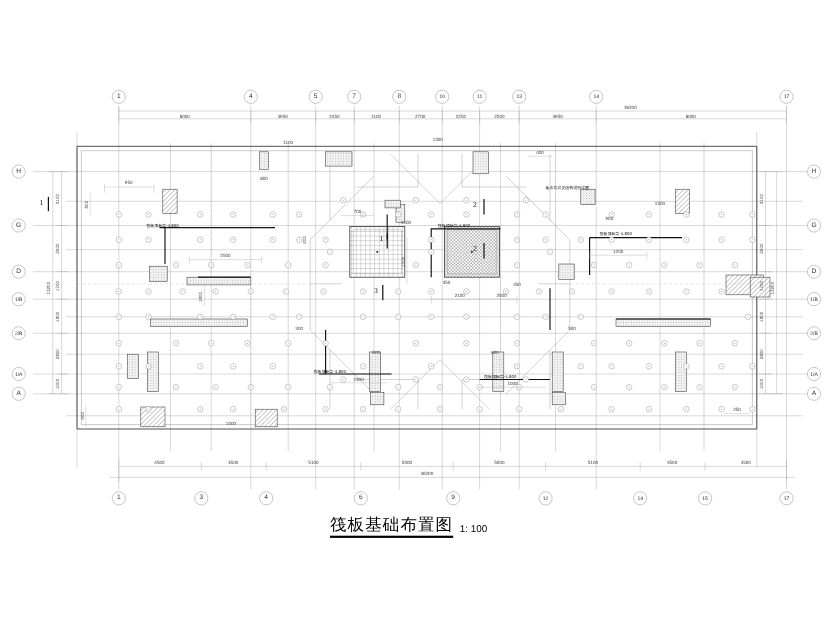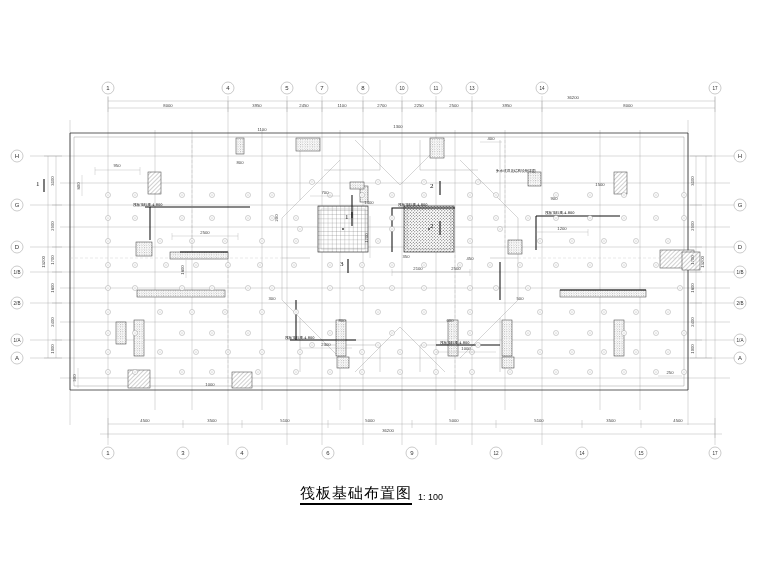--- a/index.html
+++ b/index.html
@@ -7,21 +7,21 @@
   body{width:760px;height:570px;overflow:hidden;
        font-family:"Liberation Sans","DejaVu Sans",sans-serif;color:#000;}
   #sheet{position:relative;width:760px;height:570px;background:#fff;}
   svg{display:block;}
   .dimtxt{font-size:4.2px;fill:#444;font-family:"Liberation Sans",sans-serif;}
   .gridtxt{font-size:6px;fill:#333;font-family:"Liberation Sans",sans-serif;
            text-anchor:middle;dominant-baseline:central;}
   .gridtxt.small{font-size:4.6px;}
   .notetxt{font-size:3.6px;fill:#111;font-family:"DejaVu Sans",sans-serif;}
   .secttxt{font-size:7px;fill:#111;font-family:"Liberation Serif",serif;}
-  #title-block{position:absolute;left:300px;top:486px;
+  #title-block{position:absolute;left:300px;top:470px;
       display:flex;align-items:flex-end;gap:6px;}
   #title-main{font-size:15px;line-height:1;letter-spacing:1px;
       padding-bottom:2px;border-bottom:2px solid #000;
       font-family:"DejaVu Sans",sans-serif;}
   #title-scale{font-size:9px;padding-bottom:3px;}
 </style>
 </head>
 <body>
 
 <div id="sheet">

